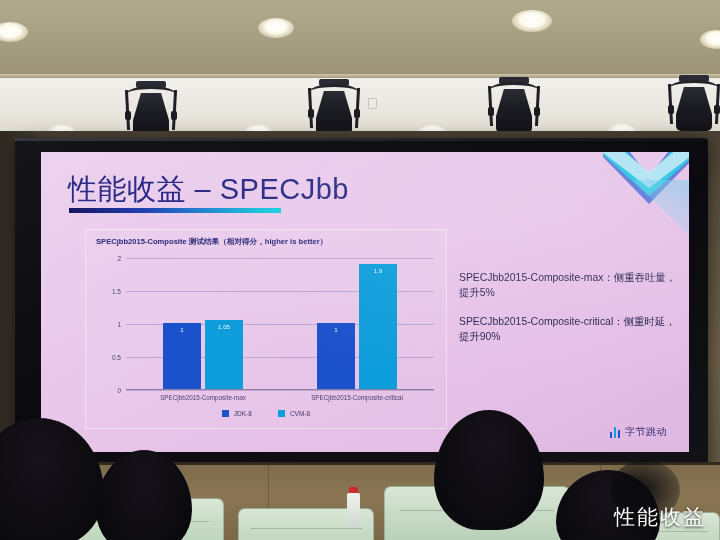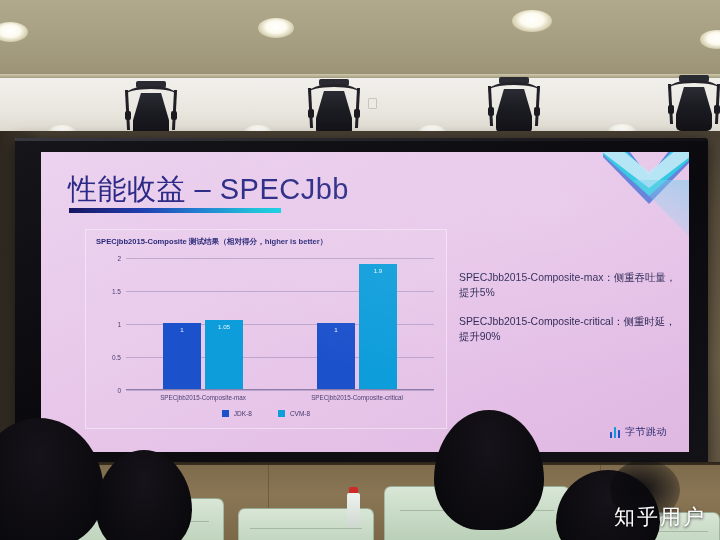--- a/index.html
+++ b/index.html
@@ -411,14 +411,14 @@
     <div class="bottle-cap"></div>
     <div class="bottle-body"></div>
   </div>
 
   <div class="person" style="left:-26px; top:418px; width:130px; height:130px;"></div>
   <div class="person" style="left:96px;  top:450px; width:96px;  height:104px;"></div>
   <div class="person" style="left:434px; top:410px; width:110px; height:120px;"></div>
   <div class="person" style="left:556px; top:470px; width:104px; height:90px;"></div>
   <div class="hair-wisp" style="left:610px; top:460px; width:70px; height:60px; background:radial-gradient(ellipse at 40% 50%, #0a090d 0%, rgba(10,9,13,0.45) 60%, rgba(10,9,13,0) 100%);"></div>
 
-  <div class="watermark">知乎用户</div>
+  <div class="watermark">性能收益</div>
 </div>
 
 </body></html>

